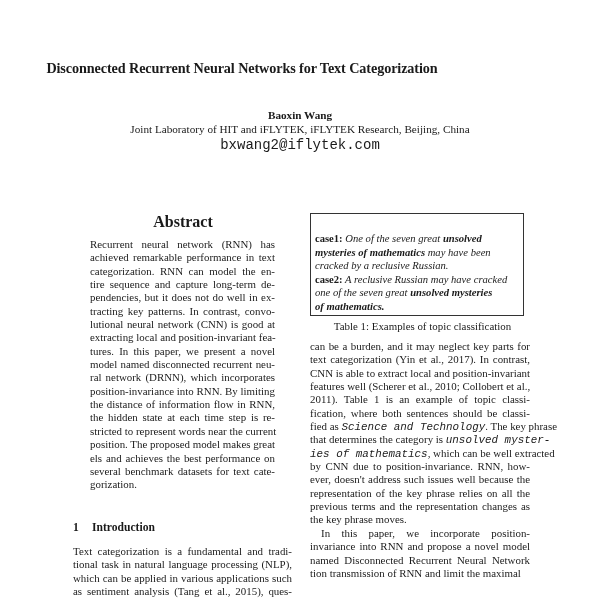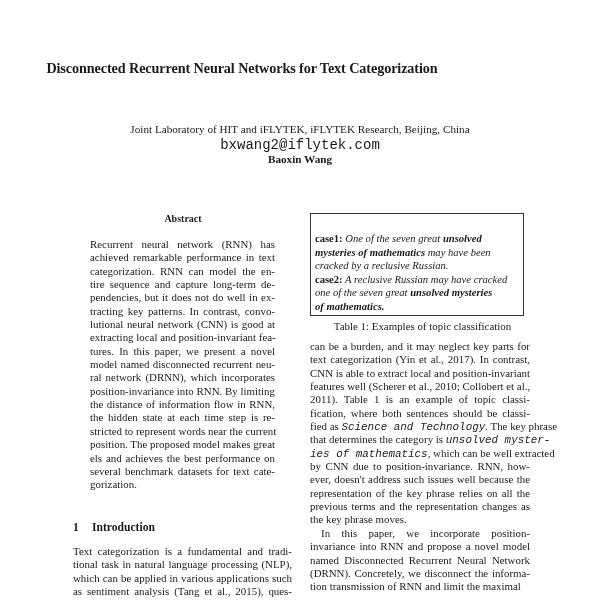--- a/index.html
+++ b/index.html
@@ -26,21 +26,20 @@
       letter-spacing: -0.1px;
     }
     .author {
       position: absolute;
       top: 109px;
       left: 0;
       width: 600px;
       text-align: center;
       font-weight: bold;
       font-size: 11.2px;
-      margin-top: 44px;
     }
     .affil {
       position: absolute;
       top: 123px;
       left: 0;
       width: 600px;
       text-align: center;
       font-size: 11.2px;
     }
     .email {
@@ -52,21 +51,21 @@
       font-family: "Liberation Mono", monospace;
       font-size: 14px;
     }
     .abstract-heading {
       position: absolute;
       top: 213px;
       left: 73px;
       width: 220px;
       text-align: center;
       font-weight: bold;
-      font-size: 10px;
+      font-size: 16px;
     }
     .lines {
       position: absolute;
       font-size: 10.9px;
       line-height: 13.35px;
     }
     .lines .ln {
       display: block;
       white-space: nowrap;
       text-align: justify;
@@ -196,15 +195,14 @@
     <span class="ln">that determines the category is <span class="it">unsolved myster-</span></span>
     <span class="ln"><span class="it">ies of mathematics</span>, which can be well extracted</span>
     <span class="ln">by CNN due to position-invariance.  RNN, how-</span>
     <span class="ln">ever, doesn't address such issues well because the</span>
     <span class="ln">representation of the key phrase relies on all the</span>
     <span class="ln">previous terms and the representation changes as</span>
     <span class="ln last">the key phrase moves.</span>
     <span class="ln indent">In this paper, we incorporate position-</span>
     <span class="ln">invariance into RNN and propose a novel model</span>
     <span class="ln">named Disconnected Recurrent Neural Network</span>
-    <span class="ln">(DRNN). Concretely, we disconnect the informa-</span>
     <span class="ln last">tion transmission of RNN and limit the maximal</span>
   </div>
 
 </body></html>

